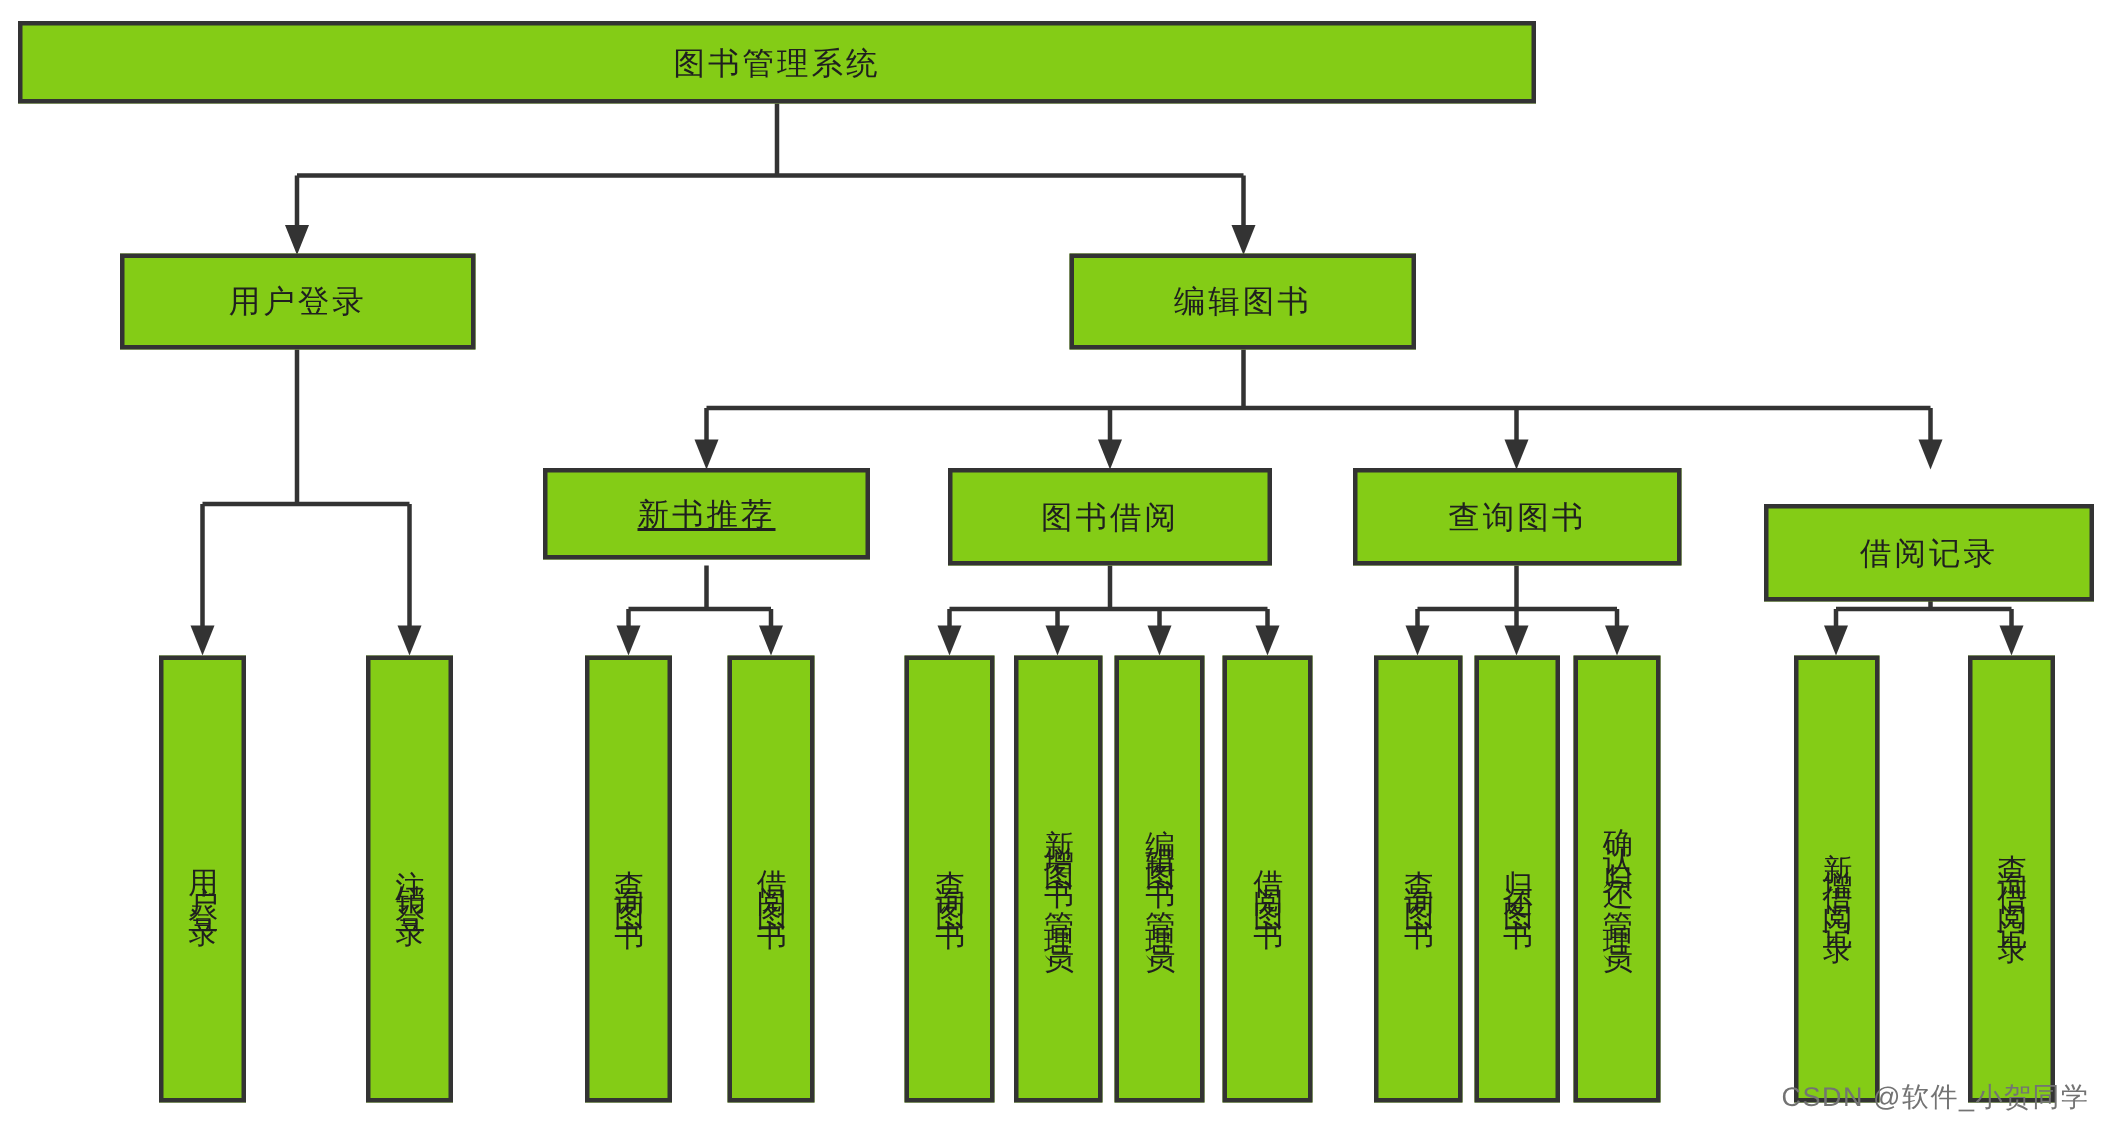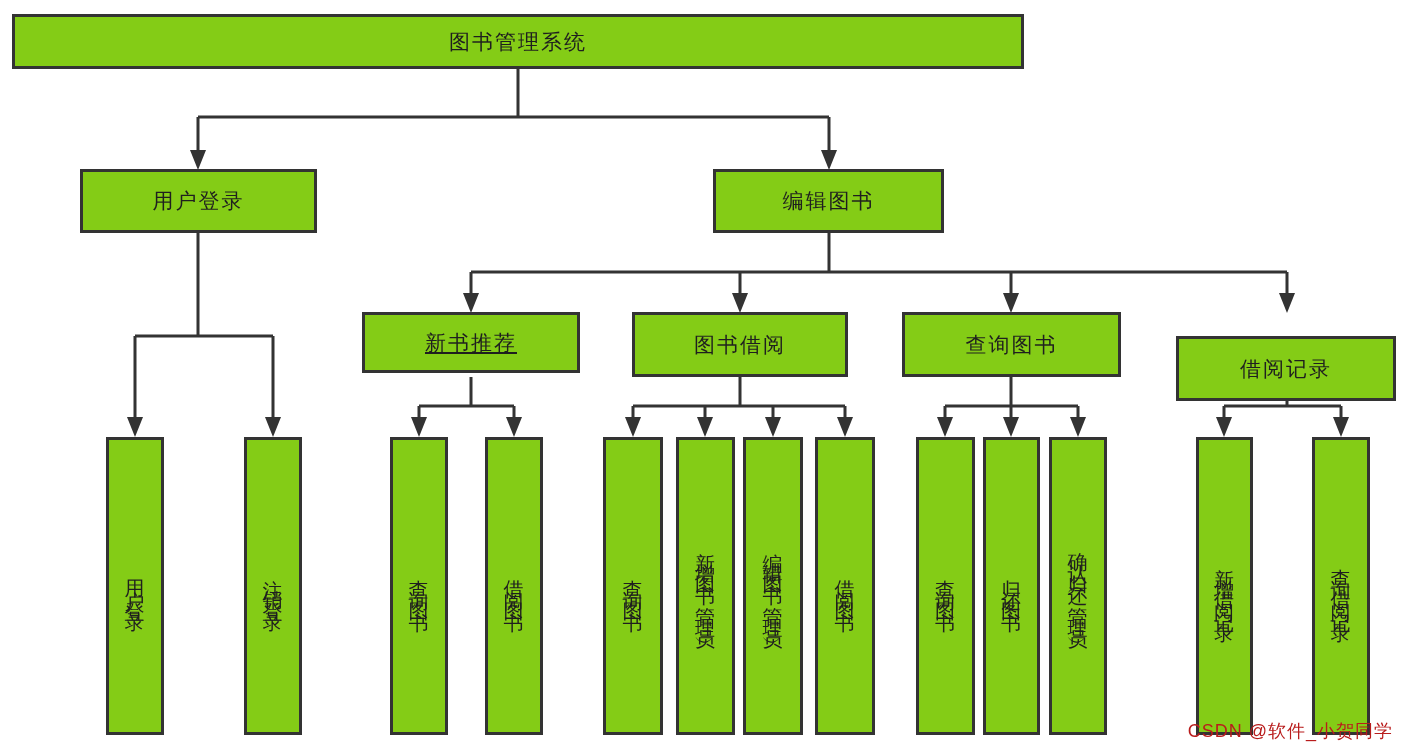--- a/index.html
+++ b/index.html
@@ -15,21 +15,21 @@
   }
   .hnode{font-size:21px;letter-spacing:2px;}
   .rootnode{font-size:21px;letter-spacing:2px;}
   .vnode{top:437px;height:298px;font-size:20px;}
   .vnode .vtext{
     writing-mode:vertical-rl;text-orientation:mixed;
     letter-spacing:11px;line-height:1;
   }
   .watermark{
     position:absolute;right:12px;bottom:4px;z-index:5;
-    font-size:18px;color:#b91c1c;letter-spacing:1px;white-space:nowrap;
+    font-size:18px;color:#737373;letter-spacing:1px;white-space:nowrap;
   }
 </style>
 </head>
 <body>
 
 <div class="stage">
 
   <svg class="connectors" width="1405" height="747" viewBox="0 0 1405 747">
     <path fill="none" stroke="#333333" stroke-width="3" d="M518 69 V117
              M198 117 H829

